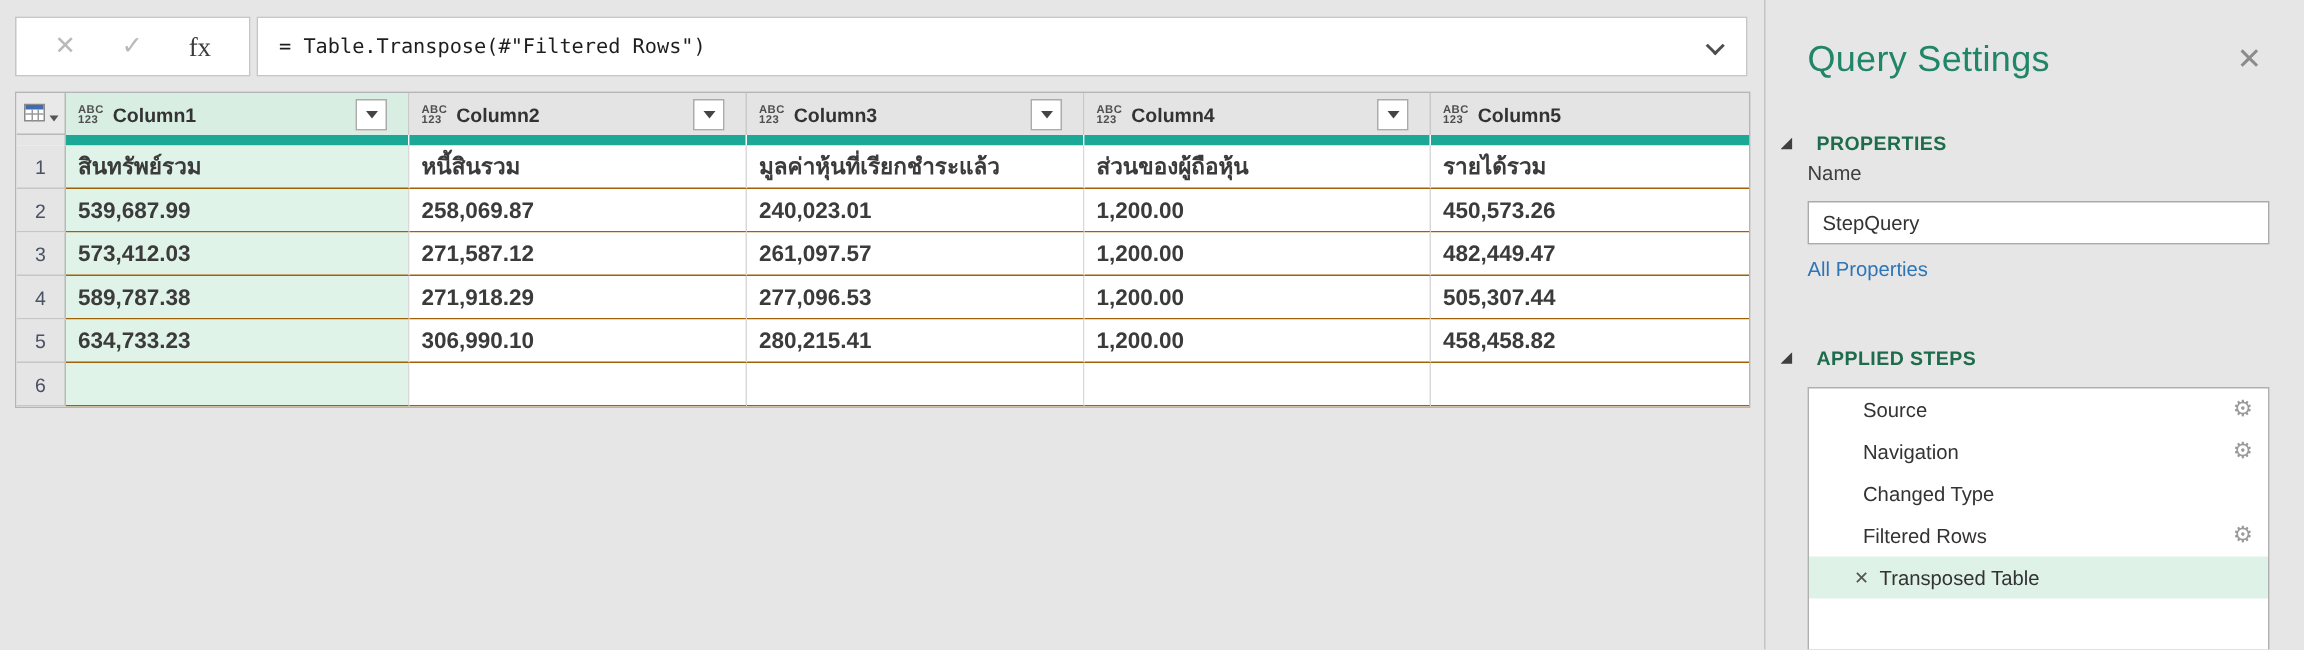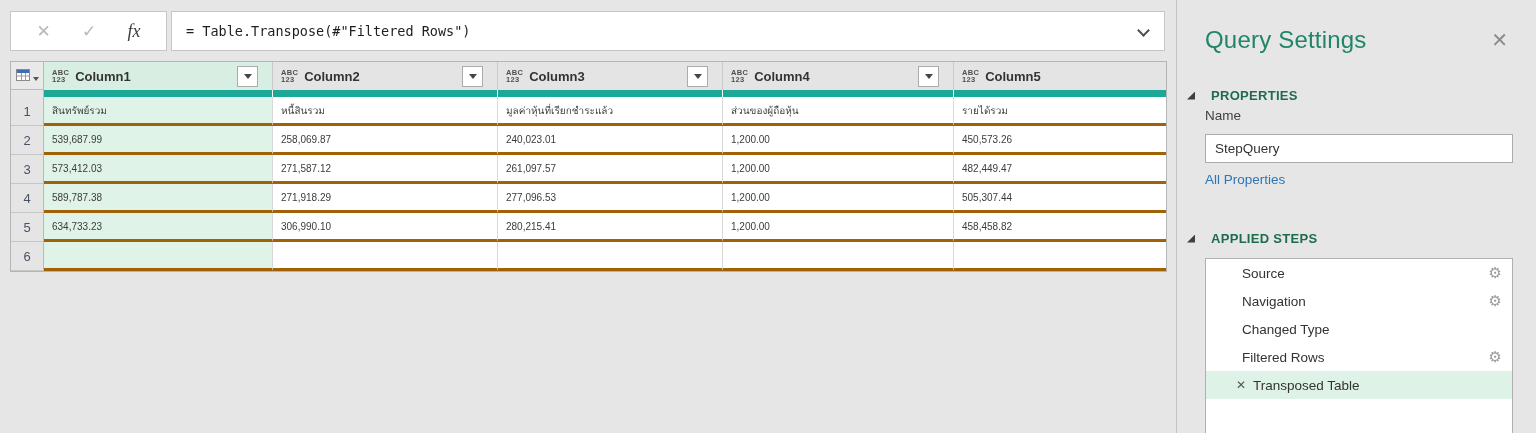--- a/index.html
+++ b/index.html
@@ -9,21 +9,21 @@
     background:#e6e6e6; position:relative; color:#333;
   }
 
   
   .fbar { position:absolute; left:10px; top:11px; display:flex; gap:4px; }
   .fbuttons {
     width:157px; height:40px; background:#fff; border:1px solid #c6c6c6;
     display:flex; align-items:center; justify-content:space-around; padding:0 10px;
   }
   .fbtn { font-size:17px; color:#b9b9b9; cursor:default; }
-  .fbtn.fx { font-family:"Liberation Serif","DejaVu Serif",serif; font-style:italic; font-size:18px; color:#3c3c3c; }
+  .fbtn.fx { font-family:"Liberation Serif","DejaVu Serif",serif; font-size:18px; color:#3c3c3c; }
   .finput {
     width:994px; height:40px; background:#fff; border:1px solid #c6c6c6;
     display:flex; align-items:center; padding:0 14px; position:relative;
   }
   .ftext { font-family:"DejaVu Sans Mono","Liberation Mono",monospace; font-size:13.5px; color:#1e1e1e; white-space:pre; }
   .fchev {
     position:absolute; right:16px; top:14px; width:9px; height:9px;
     border-right:2.5px solid #4d4d4d; border-bottom:2.5px solid #4d4d4d; transform:rotate(45deg);
   }
 
@@ -58,23 +58,23 @@
 
   .tealcell { background:#1ca897; border-right:1px solid #fff; }
   .tealgut  { background:#e6e6e6; border-right:1px solid #b9b9b9; }
 
   .gut {
     background:#e5e5e5; border-right:1px solid #b9b9b9; border-bottom:1px solid #c6c6c6;
     display:flex; align-items:center; justify-content:center;
     font-size:13px; color:#4a5265;
   }
   .cell {
-    background:#fff; border-right:1px solid #d9d9d9; border-bottom:3px solid #a16207;
-    display:flex; align-items:center; padding:0 8px; font-size:10px; color:#3b3b3b;
-    white-space:nowrap; overflow:hidden;
+    background:#fff; border-right:1px solid #d9d9d9; border-bottom:1px solid #a16207;
+    display:flex; align-items:center; padding:0 8px; font-size:15px; color:#3b3b3b;
+    white-space:nowrap; overflow:hidden;font-weight:bold;
   }
   .cell.sel { background:#e0f3e9; }
 
   
   .panel {
     position:absolute; left:1176px; top:0; width:360px; height:433px;
     background:#e6e6e6; border-left:1px solid #c3c3c3;
   }
   .panel-title {
     position:absolute; left:28px; top:26px; font-size:24px; font-weight:300;

